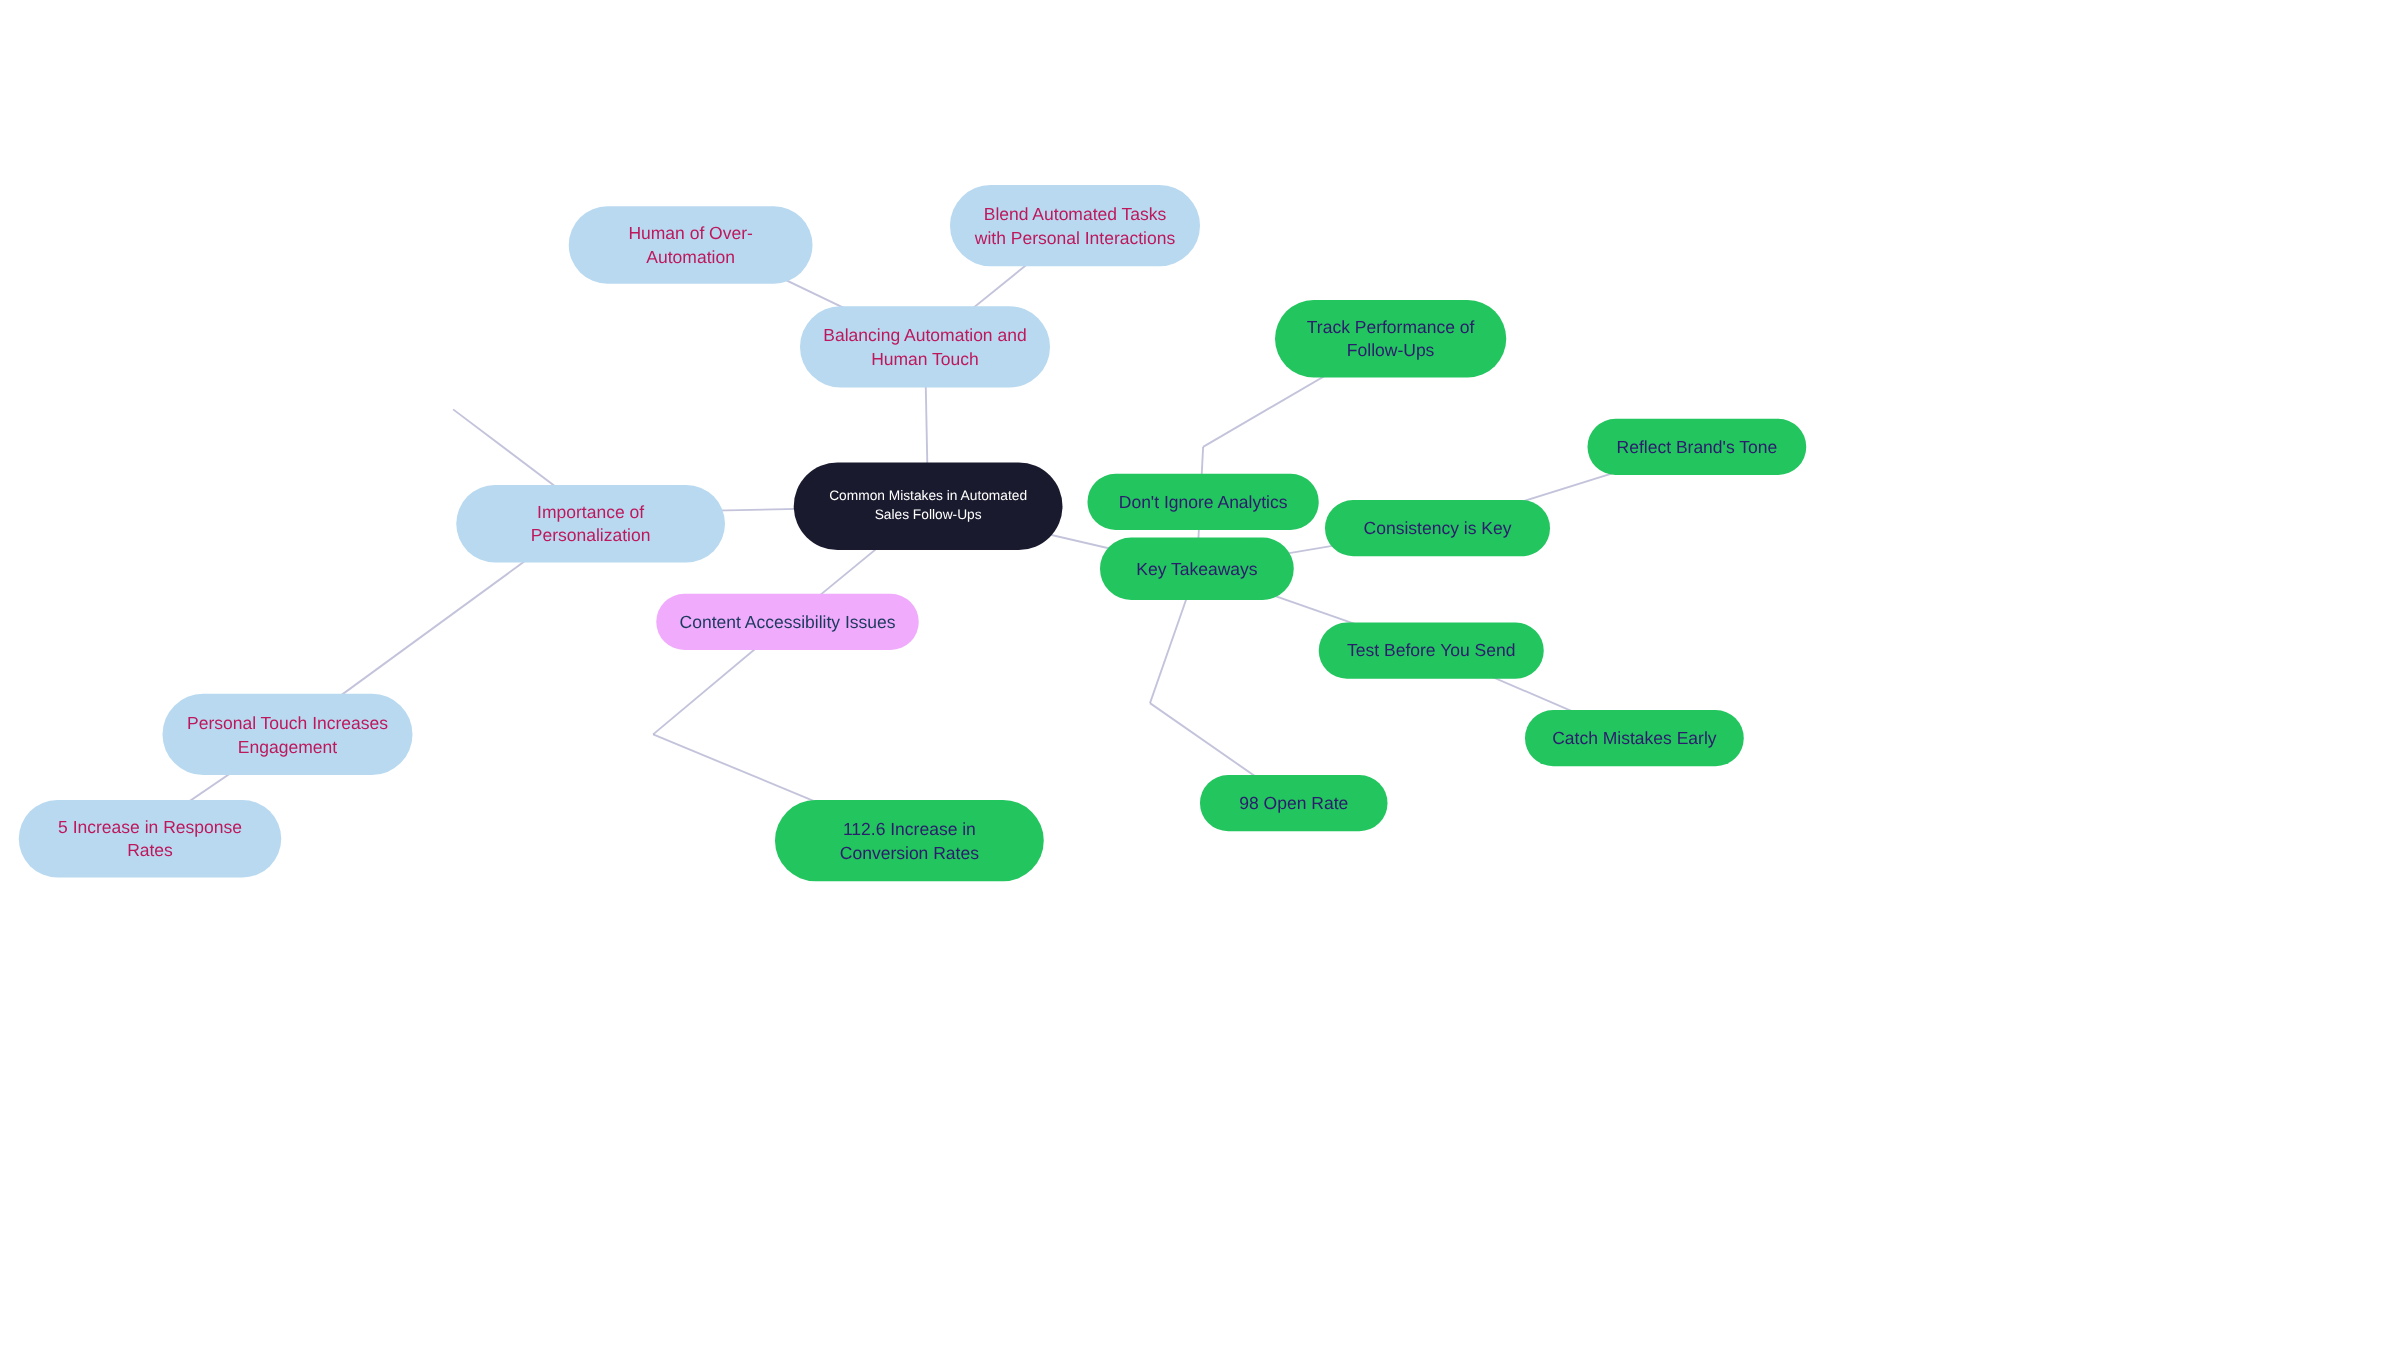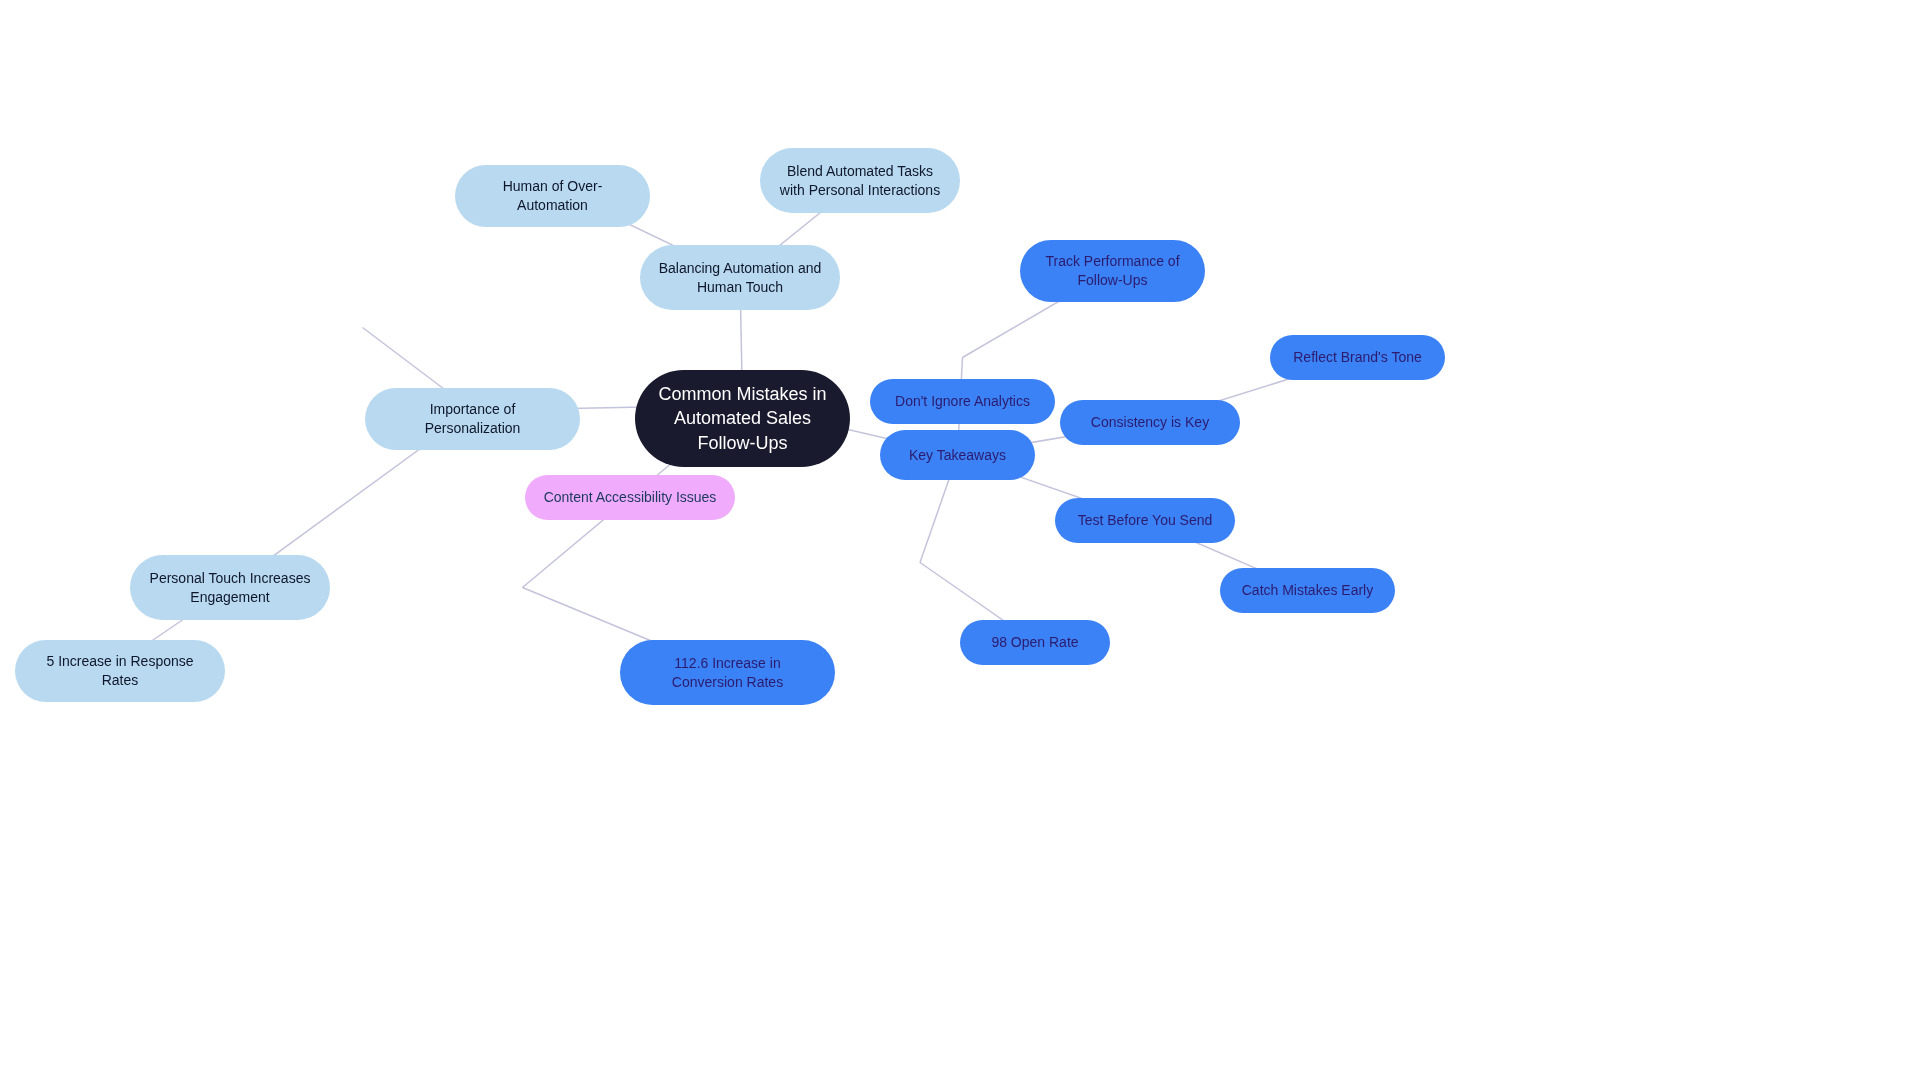--- a/index.html
+++ b/index.html
@@ -31,30 +31,30 @@
       justify-content: center;
       text-align: center;
       font-size: 14px;
       line-height: 1.35;
       padding: 12px 18px;
       cursor: pointer;
     }
     .node-center {
       background: #1a1a2e;
       color: #ffffff;
-      font-size: 18px;
+      font-size: 11px;
       font-weight: 500;
     }
     .node-blue-light {
       background: #b8d9f0;
-      color: #0f172a;
+      color: #be185d;
       font-weight: 400;
     }
     .node-purple-light {
-      background: #3b82f6;
+      background: #22c55e;
       color: #2d1b6e;
       font-weight: 400;
     }
     .node-blue-pale {
       background: #f0abfc;
       color: #1a3a5c;
       font-weight: 400;
     }
   </style>
 </head>

